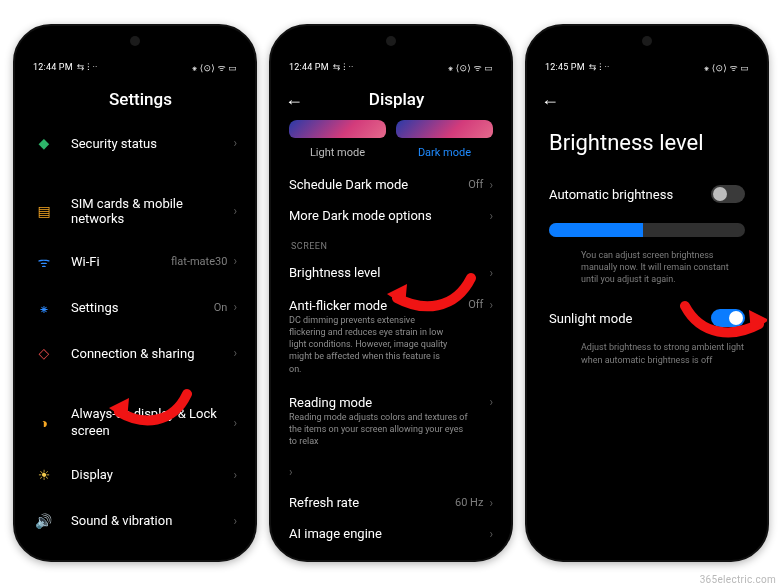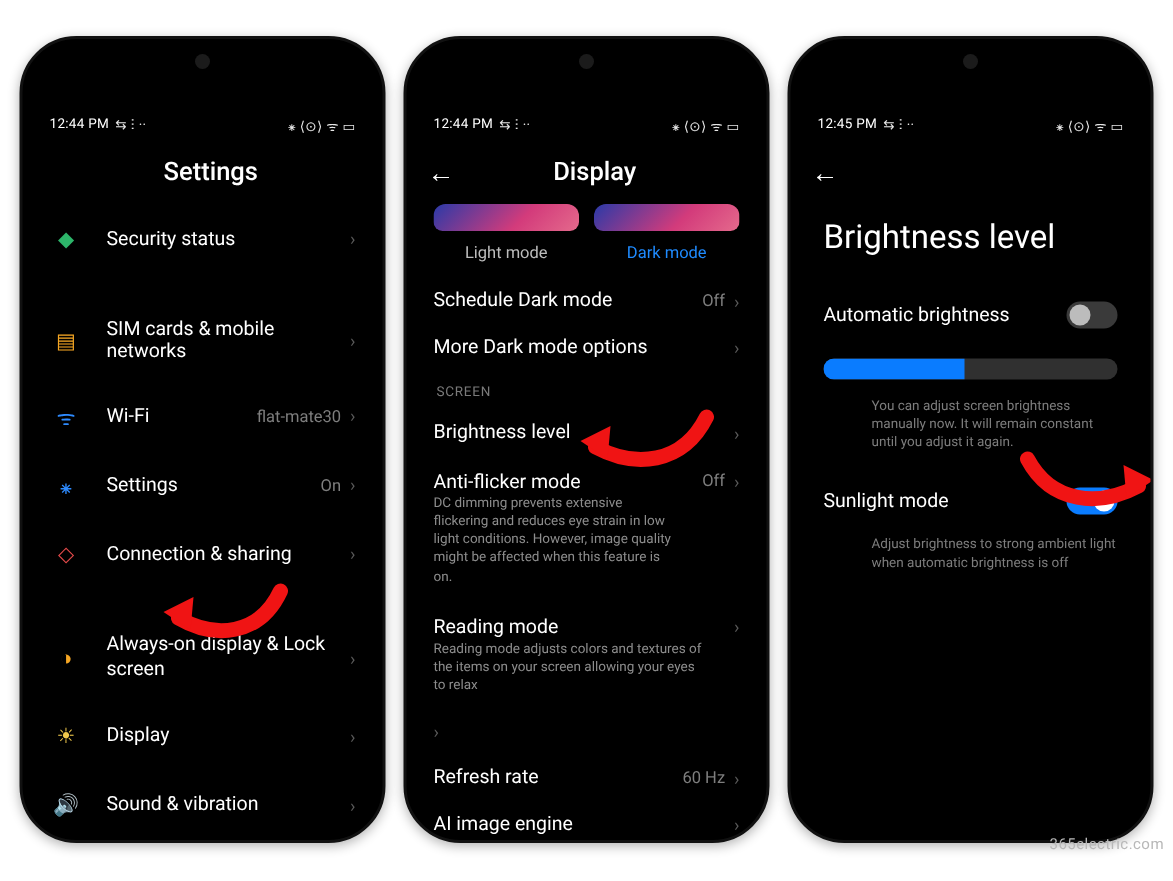--- a/index.html
+++ b/index.html
@@ -46,21 +46,21 @@
     height: 28px;
   }
   .statusbar .left, .statusbar .right {
     display: flex; align-items: center; gap: 4px;
     letter-spacing: .2px;
   }
   .sb-ic { font-size: 9px; opacity: .9; }
   .screen {
     position: absolute;
     top: 0; left: 0; right: 0; bottom: 0;
-    padding-top: 40px;
+    padding-top: 24px;
     color: #fff;
   }
   
   .hdr {
     display: flex;
     align-items: center;
     height: 42px;
     padding: 0 14px;
     position: relative;
   }
@@ -156,21 +156,21 @@
     margin-left: 32px;
   }
   
   .arrow {
     position: absolute;
     pointer-events: none;
     z-index: 20;
   }
   .watermark {
     position: absolute;
-    right: 6px; bottom: 18px;
+    right: 6px; bottom: 2px;
     font-size: 10px; color: #b8b8b8;
     letter-spacing: .3px;
   }
   
   .c-green  { color: #2db56a; }
   .c-orange { color: #f5a623; }
   .c-blue   { color: #2e8bff; }
   .c-red    { color: #e44a4a; }
   .c-yellow { color: #f2c94c; }
 </style>

